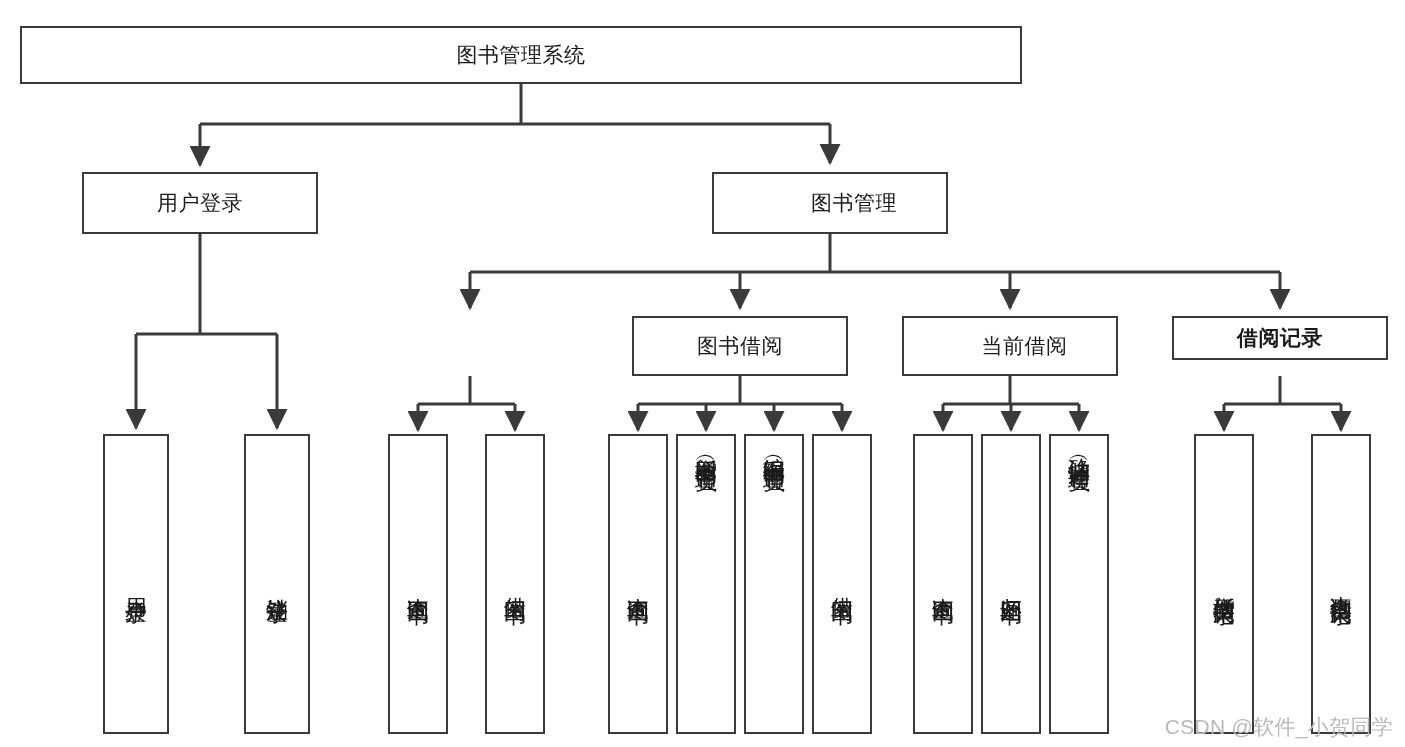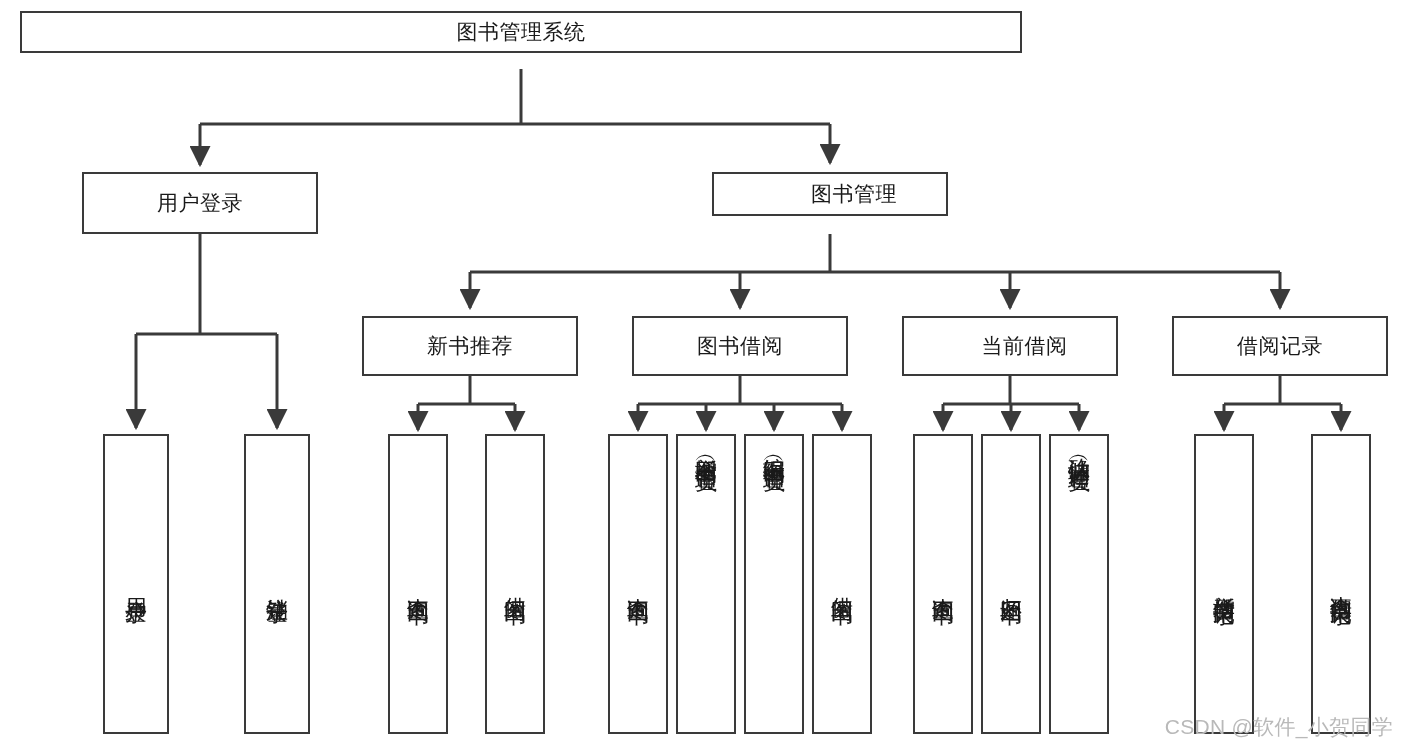--- a/index.html
+++ b/index.html
@@ -125,41 +125,38 @@
       <path d="M 1011 404 L 1011 430" marker-end="url(#arrow)"></path>
       <path d="M 1079 404 L 1079 430" marker-end="url(#arrow)"></path>
 
       <path d="M 1280 376 L 1280 404"></path>
       <path d="M 1224 404 L 1341 404"></path>
       <path d="M 1224 404 L 1224 430" marker-end="url(#arrow)"></path>
       <path d="M 1341 404 L 1341 430" marker-end="url(#arrow)"></path>
     </g>
   </svg>
 
-  <div class="node horiz" style="left:20px; top:11px; width:1002px; height:42px;">
+  <div class="node horiz" style="left:20px; top:26px; width:1002px; height:58px;">
     <span class="label">图书管理系统</span>
   </div>
 
   <div class="node horiz" style="left:82px; top:172px; width:236px; height:62px;">
     <span class="label">用户登录</span>
   </div>
-  <div class="node horiz" style="left:712px; top:172px; width:236px; height:44px;padding-left:48px;">
+  <div class="node horiz" style="left:712px; top:172px; width:236px; height:62px;padding-left:48px;">
     <span class="label">图书管理</span>
   </div>
 
-  <div class="node horiz" style="left:362px; top:316px; width:216px; height:60px;">
-    <span class="label">新书推荐</span>
-  </div>
   <div class="node horiz" style="left:632px; top:316px; width:216px; height:60px;">
     <span class="label">图书借阅</span>
   </div>
   <div class="node horiz" style="left:902px; top:316px; width:216px; height:60px;padding-left:29px;">
     <span class="label">当前借阅</span>
   </div>
-  <div class="node horiz" style="left:1172px; top:316px; width:216px; height:60px;">
+  <div class="node horiz" style="left:1172px; top:316px; width:216px; height:44px;font-weight:bold;">
     <span class="label">借阅记录</span>
   </div>
 
   <div class="node vert centered" style="left:103px; top:434px; width:66px; height:300px;">
     <span class="label">用户登录</span>
   </div>
   <div class="node vert centered" style="left:244px; top:434px; width:66px; height:300px;">
     <span class="label">注销登录</span>
   </div>
 

